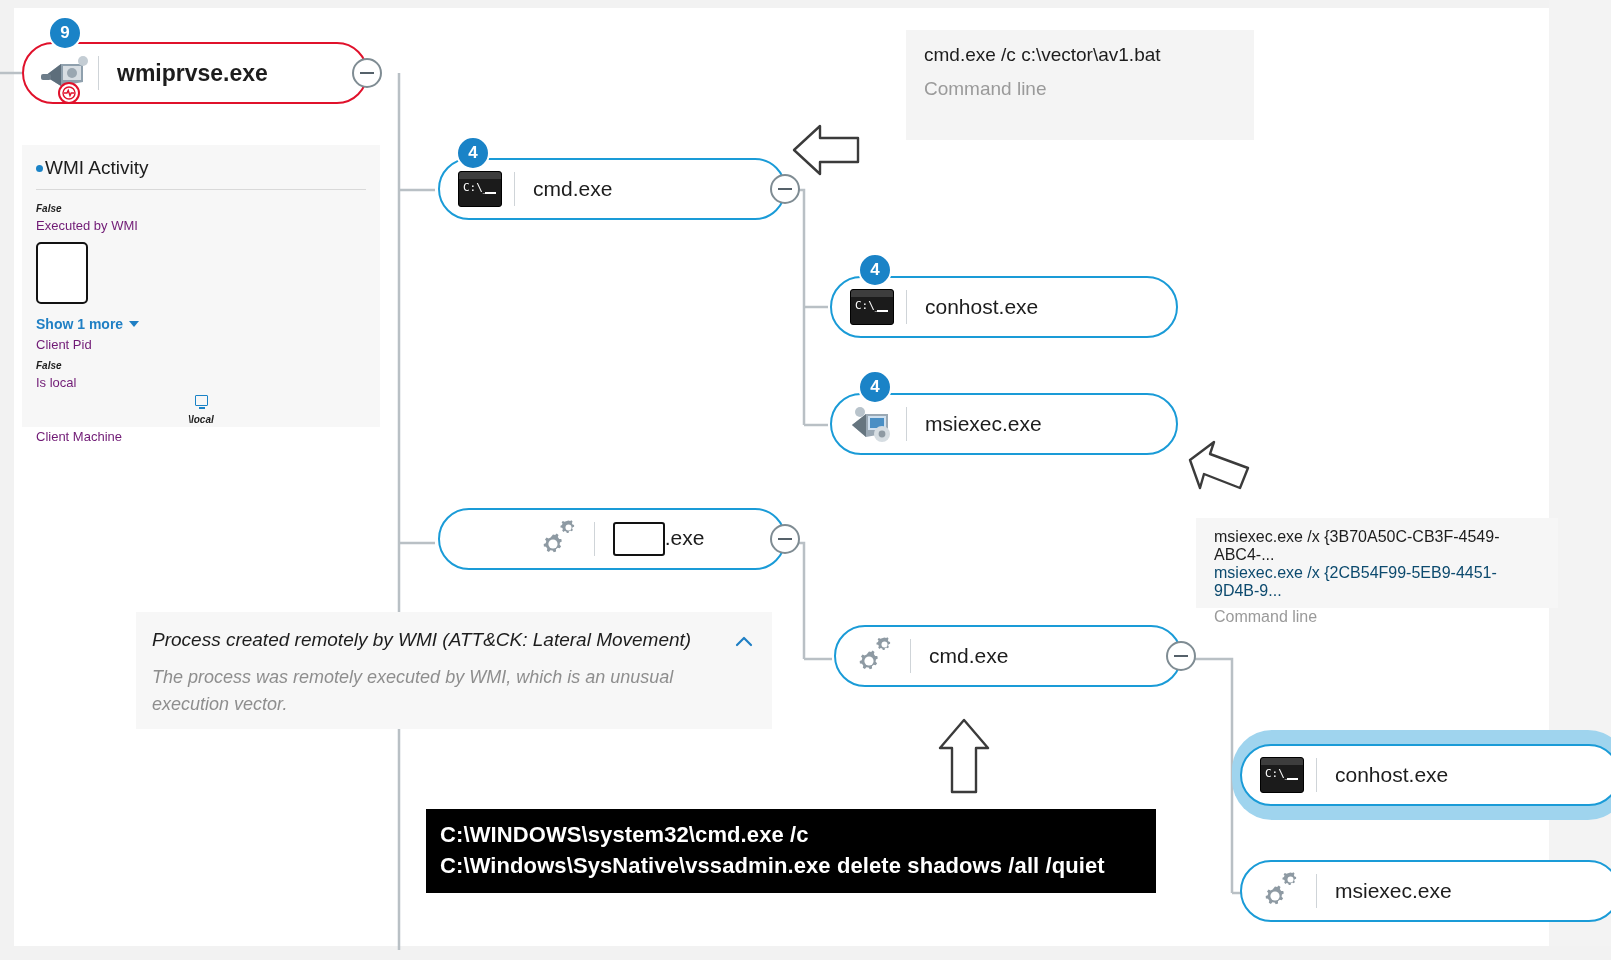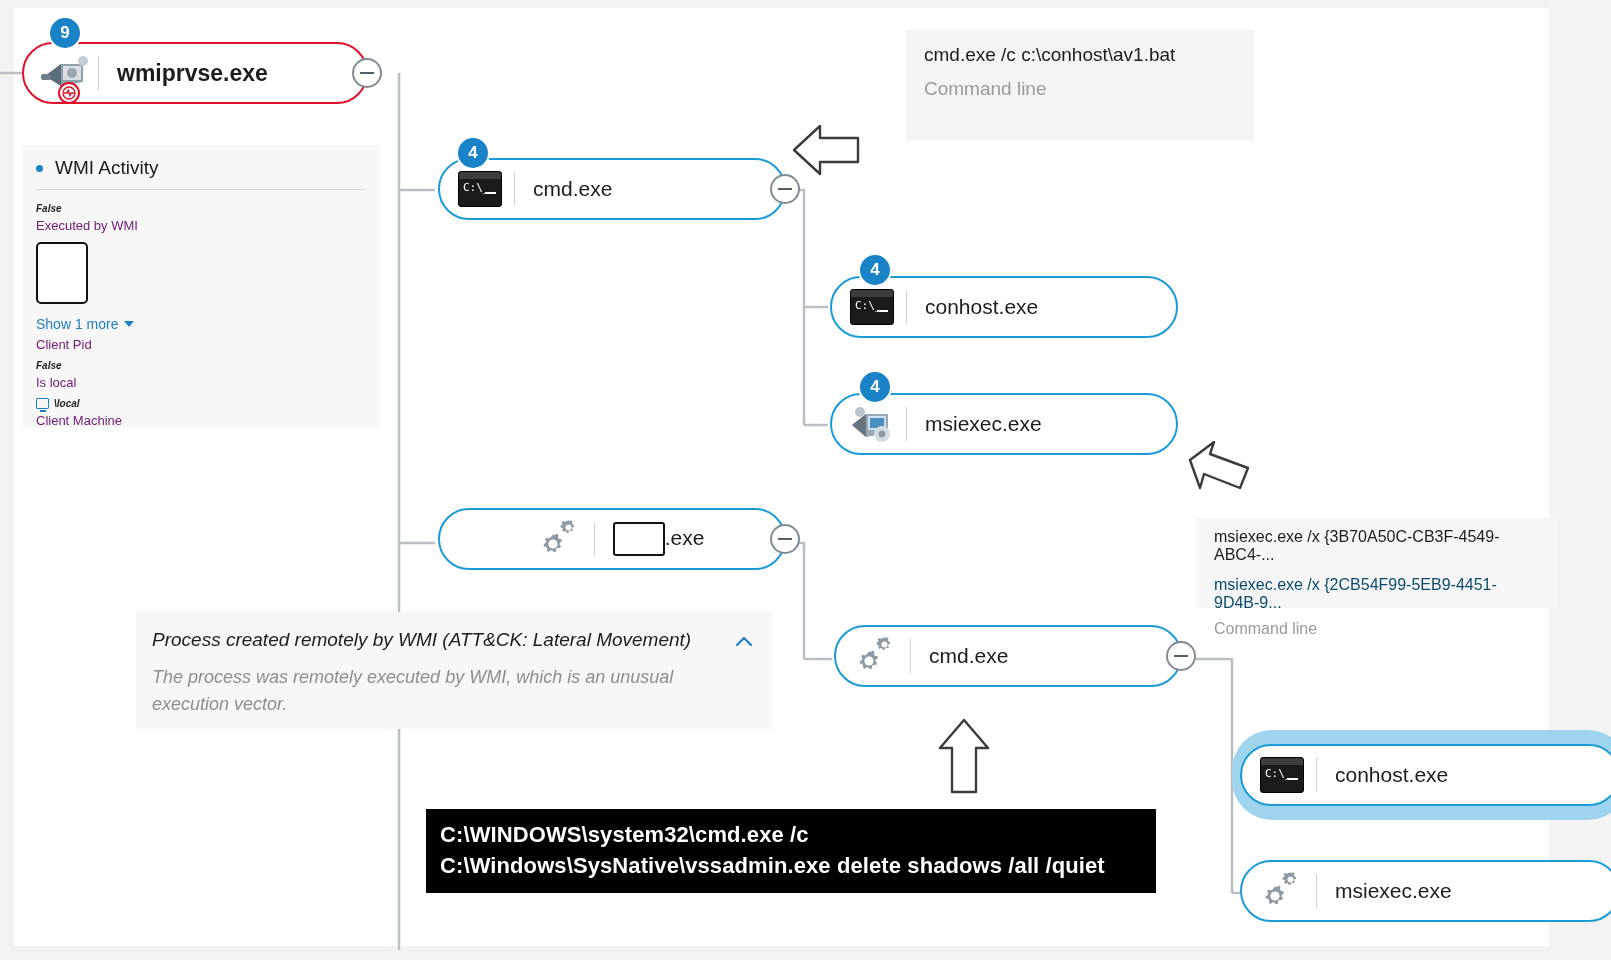--- a/index.html
+++ b/index.html
@@ -169,44 +169,44 @@
   }
   .cmdline-panel { background: #f4f4f4; }
 
   
   .wmi-card {
     position: absolute;
     background: #f7f7f7;
     padding: 12px 14px 14px 14px;
   }
   .wmi-card .hdr {
-    display: flex; align-items: center; gap: 12px;
+    display: flex; align-items: center; gap: 2px;
     font-size: 19px; color: #1d1d1d;
     padding-bottom: 10px;
     border-bottom: 1px solid #d9d9d9;
     margin-bottom: 10px;
   }
   .wmi-card .bullet {
     width: 7px; height: 7px; border-radius: 50%; background: #1a83c7;
     flex: 0 0 auto;
   }
   .kv-val { font-size: 10px; color: #1d1d1d; font-weight: 700; line-height: 17px; font-style: italic; }
   .kv-key { font-size: 13px; color: #701a75; line-height: 17px; margin-bottom: 4px; }
   .showmore {
-    font-size: 14px; color: #1f7fc4; font-weight: 400;
+    font-size: 14px; color: #1f7fc4; font-weight: 700;
     display: flex; align-items: center; gap: 6px;
     margin: 6px 0 4px 0;
   }
   .chev-d {
     width: 0; height: 0;
     border-left: 5px solid transparent;
     border-right: 5px solid transparent;
     border-top: 6px solid #1f7fc4;
   }
-  .machine-row { display: flex; align-items: center; gap: 5px; }
+  .machine-row { display: flex; align-items: center; gap: 5px; flex-direction: column; }
   .monitor-ic {
     width: 13px; height: 11px; border: 1.5px solid #1a83c7; border-radius: 1px;
     position: relative; flex: 0 0 auto;
   }
   .monitor-ic::after {
     content: ""; position: absolute; left: 3px; bottom: -4px;
     width: 6px; height: 2px; background: #1a83c7;
   }
 
   
@@ -331,21 +331,21 @@
         <div class="txt">C:\_</div>
         <div class="cursor"></div>
       </div>
     </div>
     <div class="divider"></div>
     <div class="label">cmd.exe</div>
     <div class="collapse"></div>
   </div>
 
   <div class="panel cmdline-panel" style="left:906px; top:30px; width:348px; height:110px;">
-    <div class="ptitle" style="margin-bottom:12px;">cmd.exe /c c:\conhost\av1.bat</div>
+    <div class="ptitle" style="margin-bottom:12px;">cmd.exe /c c:\vector\av1.bat</div>
     <div class="psub">Command line</div>
   </div>
 
   <div class="cursor-arrow" style="left:786px; top:120px;">
     <svg width="78" height="56" viewBox="0 0 78 56">
       <path d="M8 30 L34 6 L34 18 L72 18 L72 42 L34 42 L34 54 Z" fill="#ffffff" stroke="#3b3b3b" stroke-width="2.4" stroke-linejoin="round"></path>
     </svg>
   </div>
 
   <div class="badge" style="left:858px; top:253px;">4</div>
@@ -378,21 +378,21 @@
     <div class="label">msiexec.exe</div>
   </div>
 
   <div class="cursor-arrow" style="left:1186px; top:438px;">
     <svg width="70" height="62" viewBox="0 0 70 62">
       <path d="M4 22 L28 4 L24 16 L62 30 L54 50 L18 36 L14 50 Z" fill="#ffffff" stroke="#3b3b3b" stroke-width="2.4" stroke-linejoin="round"></path>
     </svg>
   </div>
 
   <div class="panel" style="left:1196px; top:518px; width:362px; height:90px; padding-top:10px;">
-    <div style="font-size:16px; color:#1d1d1d; margin-bottom:12px;">msiexec.exe /x {3B70A50C-CB3F-4549-ABC4-...</div>
+    <div style="font-size:16px; color:#1d1d1d; margin-bottom:0;">msiexec.exe /x {3B70A50C-CB3F-4549-ABC4-...</div>
     <div style="font-size:16px; color:#0c4a6e; margin-bottom:8px;">msiexec.exe /x {2CB54F99-5EB9-4451-9D4B-9...</div>
     <div style="font-size:16px; color:#9a9a9a;">Command line</div>
   </div>
 
   <div class="node" style="left:438px; top:508px; width:348px;justify-content:center;">
     <div class="icon-box">
       <div class="gear-icon">
         <svg class="g1" viewBox="0 0 26 26">
           <path d="M13 3.5 l2.1.5 1.6-1.5 1.8 1.6 -0.7 2 1.4 1.9 2.1 0.1 0.5 2.4 -1.9 1 -0.3 2.3 1.5 1.5 -1.3 2 -2.1-0.5 -1.8 1.5 0.2 2.1 -2.3 0.8 -1.2-1.8 -2.3-0.1 -1.4 1.6 -2.1-1.1 0.5-2.1 -1.3-1.9 -2.1-0.3 -0.2-2.4 2-0.8 0.6-2.2 -1.3-1.7 1.6-1.8 1.9 0.9 2.1-0.9z" fill="#8e9aa3"></path>
           <circle cx="13" cy="13" r="4.6" fill="#ffffff"></circle>

